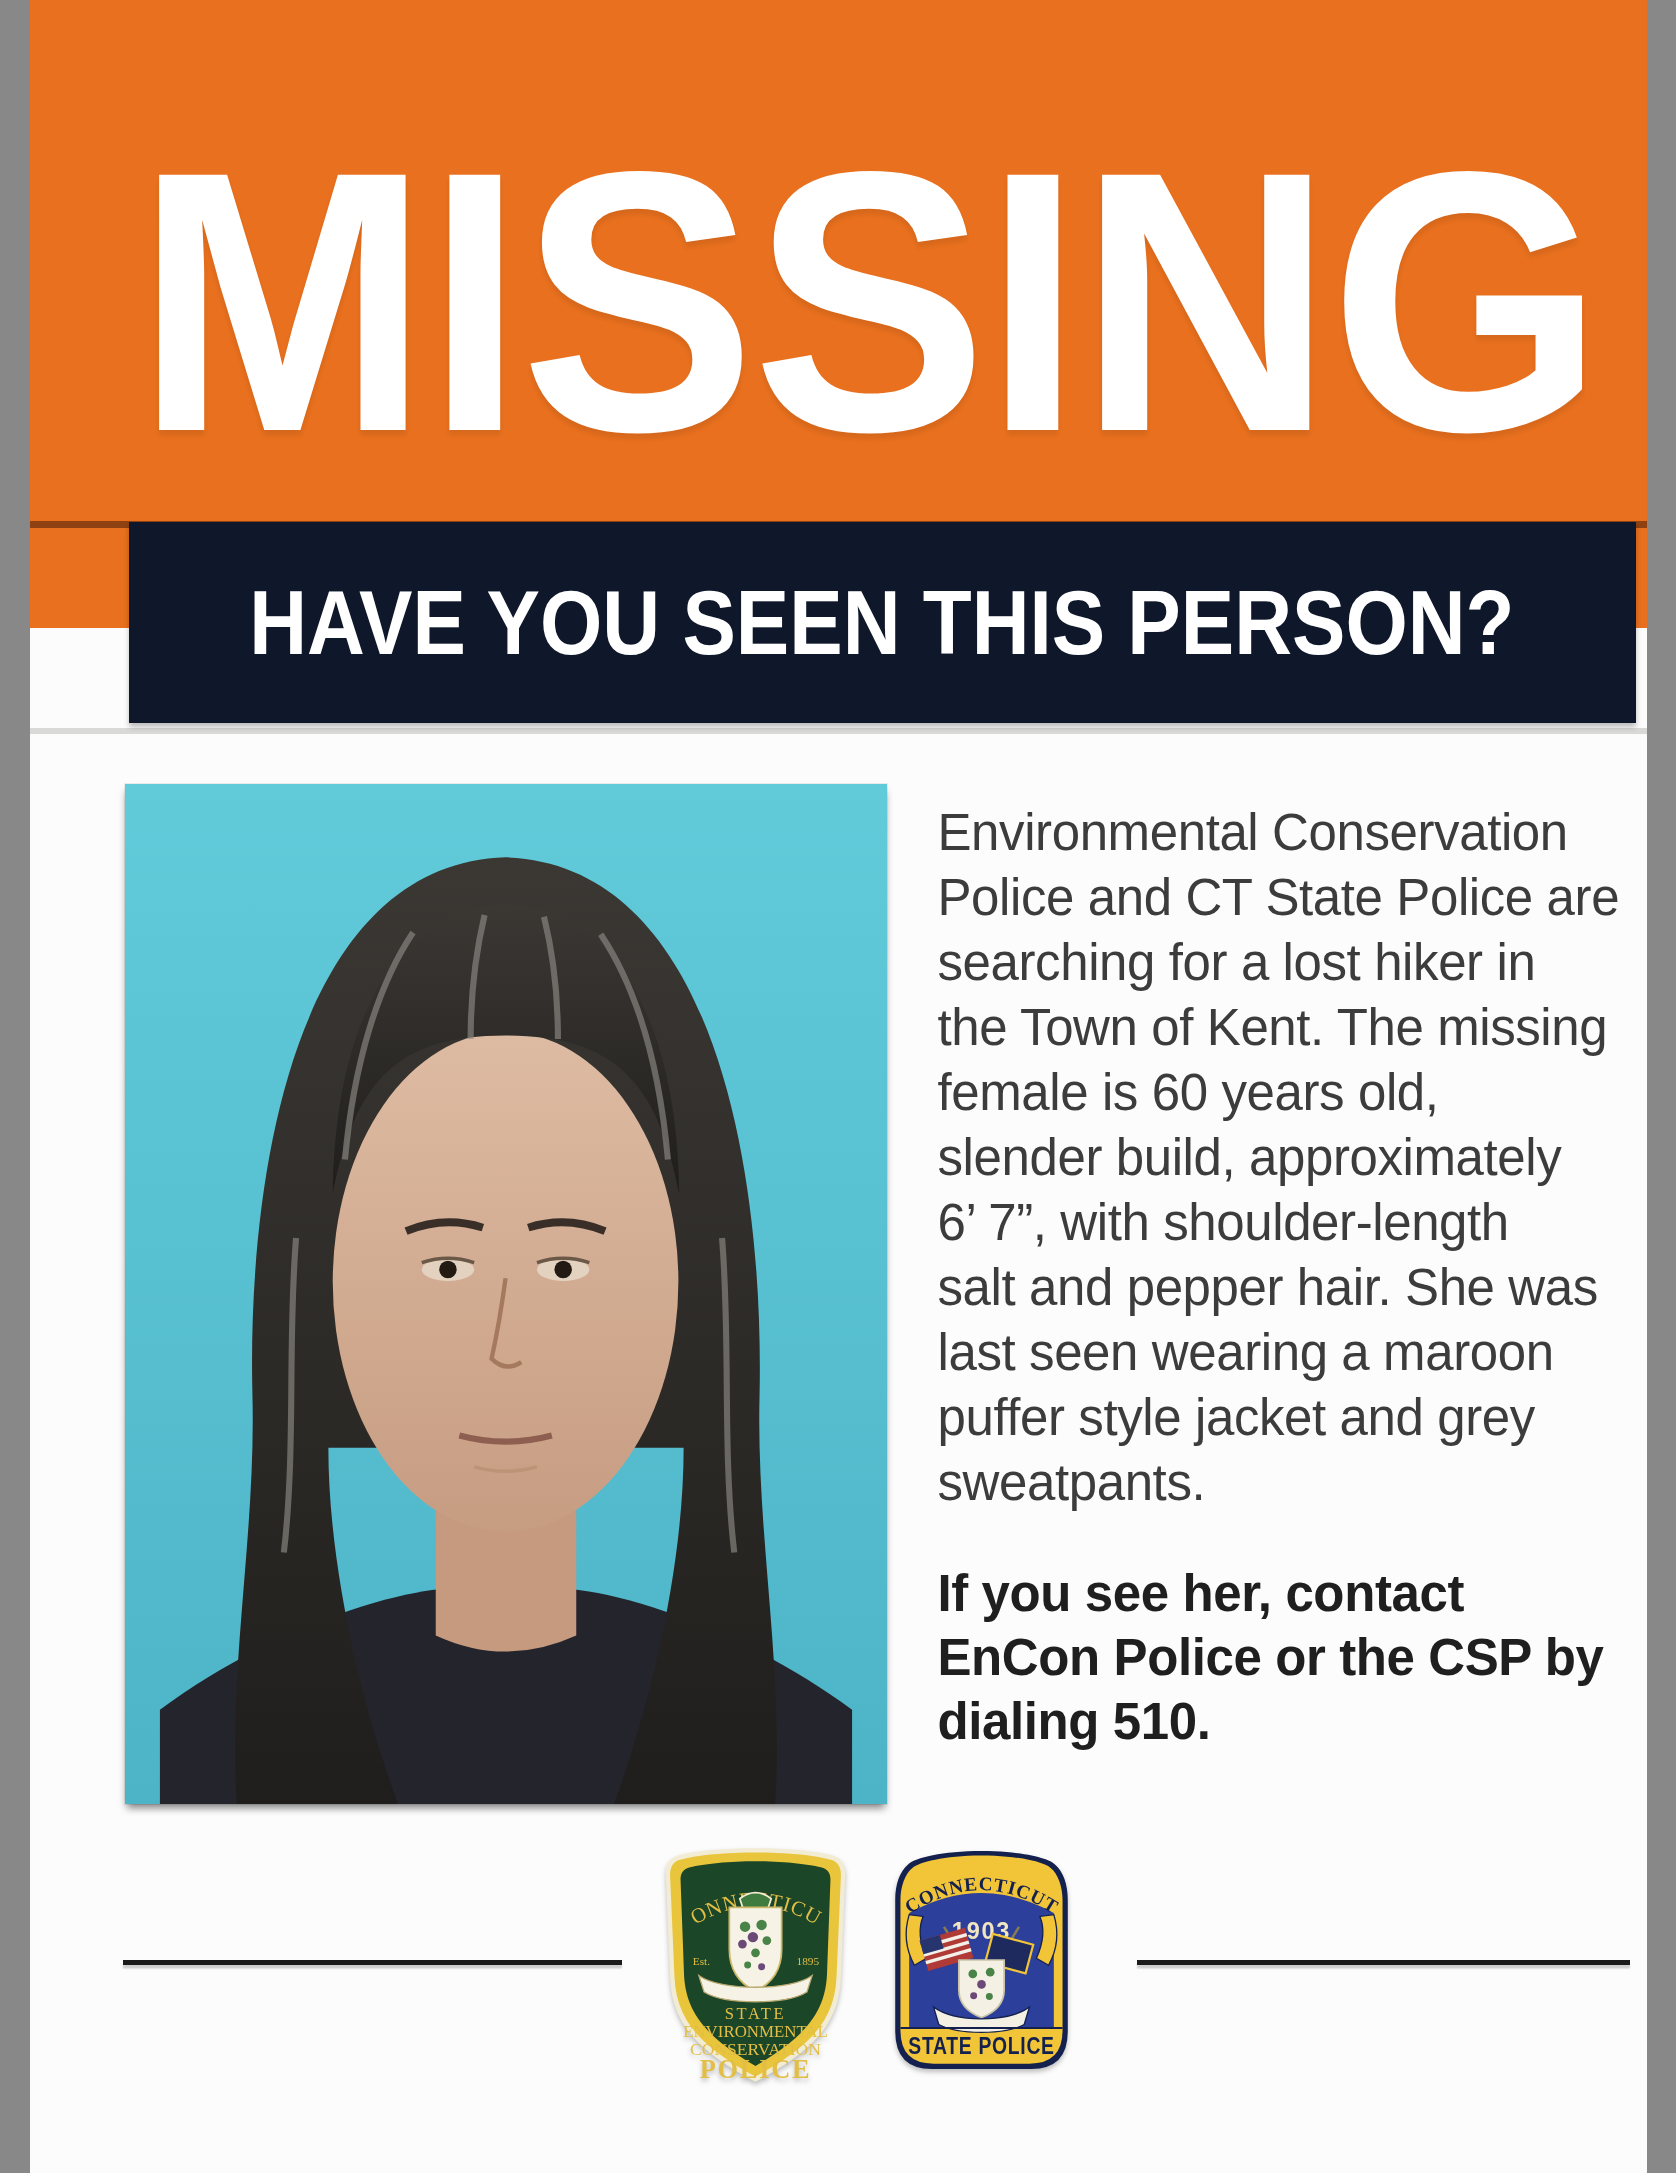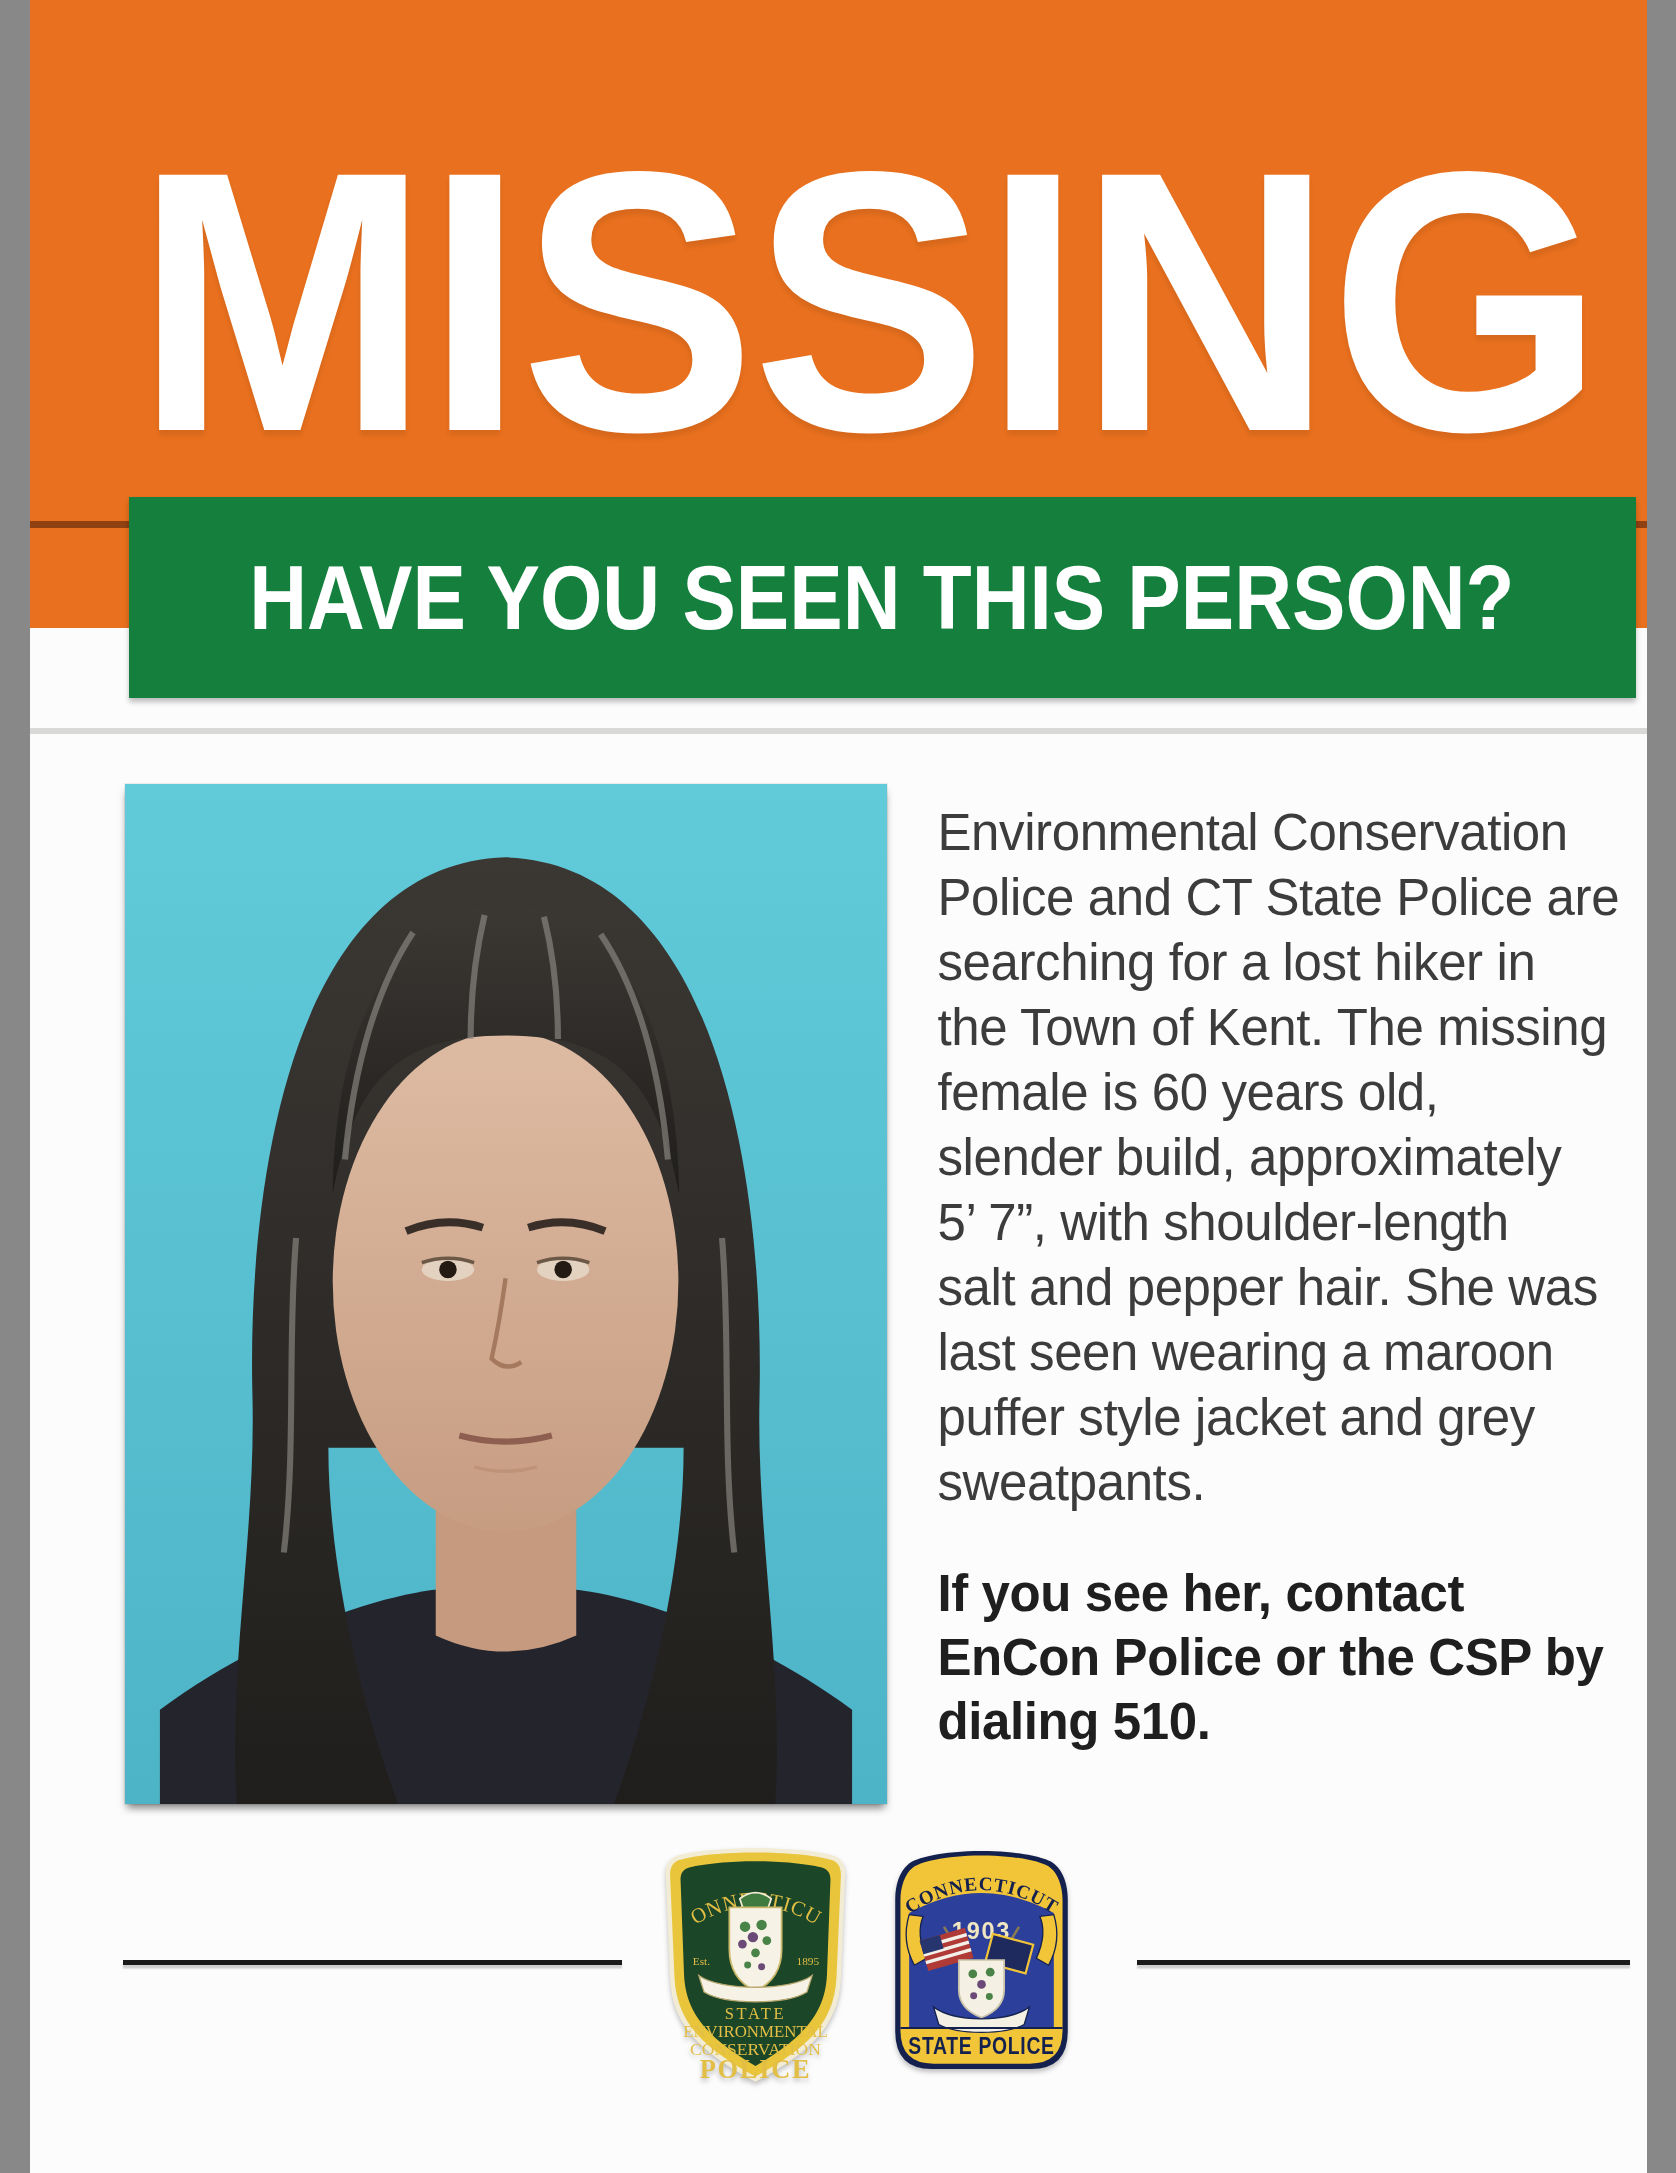--- a/index.html
+++ b/index.html
@@ -26,22 +26,22 @@
   .rule-top {
     position:absolute; left:0; top:521px; width:1677px; height:7px;
     background:rgba(70,27,8,0.55); z-index:2;
   }
   .rule-bottom-shadow {
     position:absolute; left:0; top:728px; width:1677px; height:6.1px;
     background:rgba(40,35,32,0.16); z-index:2;
   }
   
   .question-bar {
-    position:absolute; left:99px; top:497px; width:1507px; height:201px;
-    background:#15803d; z-index:3;
+    position:absolute; left:99px; top:522px; width:1507px; height:201px;
+    background:#0f172a; z-index:3;
     display:flex; align-items:center; justify-content:center;
     box-shadow:0 4.4px 5.2px rgba(0,0,0,0.25);
     text-align:right;
   }
   .question-text {
     color:#FFFFFF; font-weight:bold; font-size:91px; line-height:1;
     transform:scaleX(0.88); transform-origin:center;
     white-space:nowrap; letter-spacing:0;
   }
   
@@ -148,21 +148,21 @@
       <path d="M400 782 Q436 792 472 782" stroke="#B58A6E" stroke-width="4" fill="none" opacity="0.6"></path>
     </svg>
   </div>
 
   <div class="description">Environmental Conservation
 Police and CT State Police are
 searching for a lost hiker in
 the Town of Kent. The missing
 female is 60 years old,
 slender build, approximately
-5’ 7”, with shoulder-length
+6’ 7”, with shoulder-length
 salt and pepper hair. She was
 last seen wearing a maroon
 puffer style jacket and grey
 sweatpants.</div>
 
   <div class="cta">If you see her, contact
 EnCon Police or the CSP by
 dialing 510.</div>
 
   <div class="divider left"></div>

